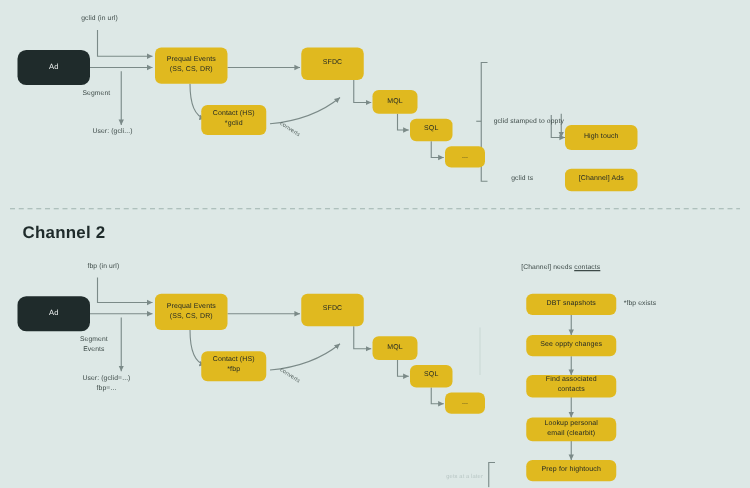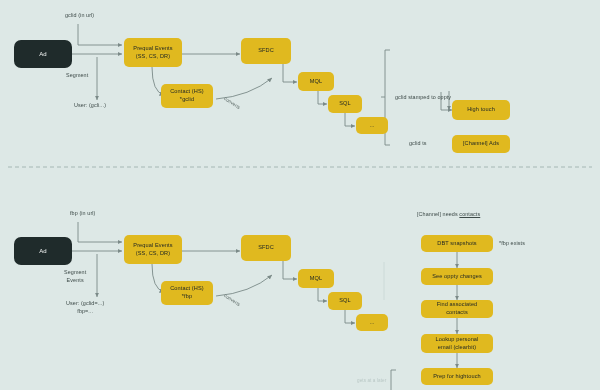--- a/index.html
+++ b/index.html
@@ -149,20 +149,21 @@
   <div class="node" style="left:356px; top:117px; width:32px; height:17px;">...</div>
 
   <div class="lbl" style="left:395px; top:94px;">gclid stamped to oppty</div>
 
   <div class="node" style="left:452px; top:100px; width:58px; height:20px;">High touch</div>
 
   <div class="lbl" style="left:409px; top:140px;">gclid ts</div>
 
   <div class="node" style="left:452px; top:135px; width:58px; height:18px;">[Channel] Ads</div>
 
+  <div class="section-title" style="left:18px; top:178px;">Channel 2</div>
 
   <div class="lbl" style="left:70px; top:210px;">fbp (in url)</div>
 
   <div class="node dark" style="left:14px; top:237px; width:58px; height:28px;">Ad</div>
 
   <div class="lbl center" style="left:64px; top:269px;">Segment
 Events</div>
 
   <div class="lbl center" style="left:66px; top:300px;">User: (gclid=...)
 fbp=...</div>

